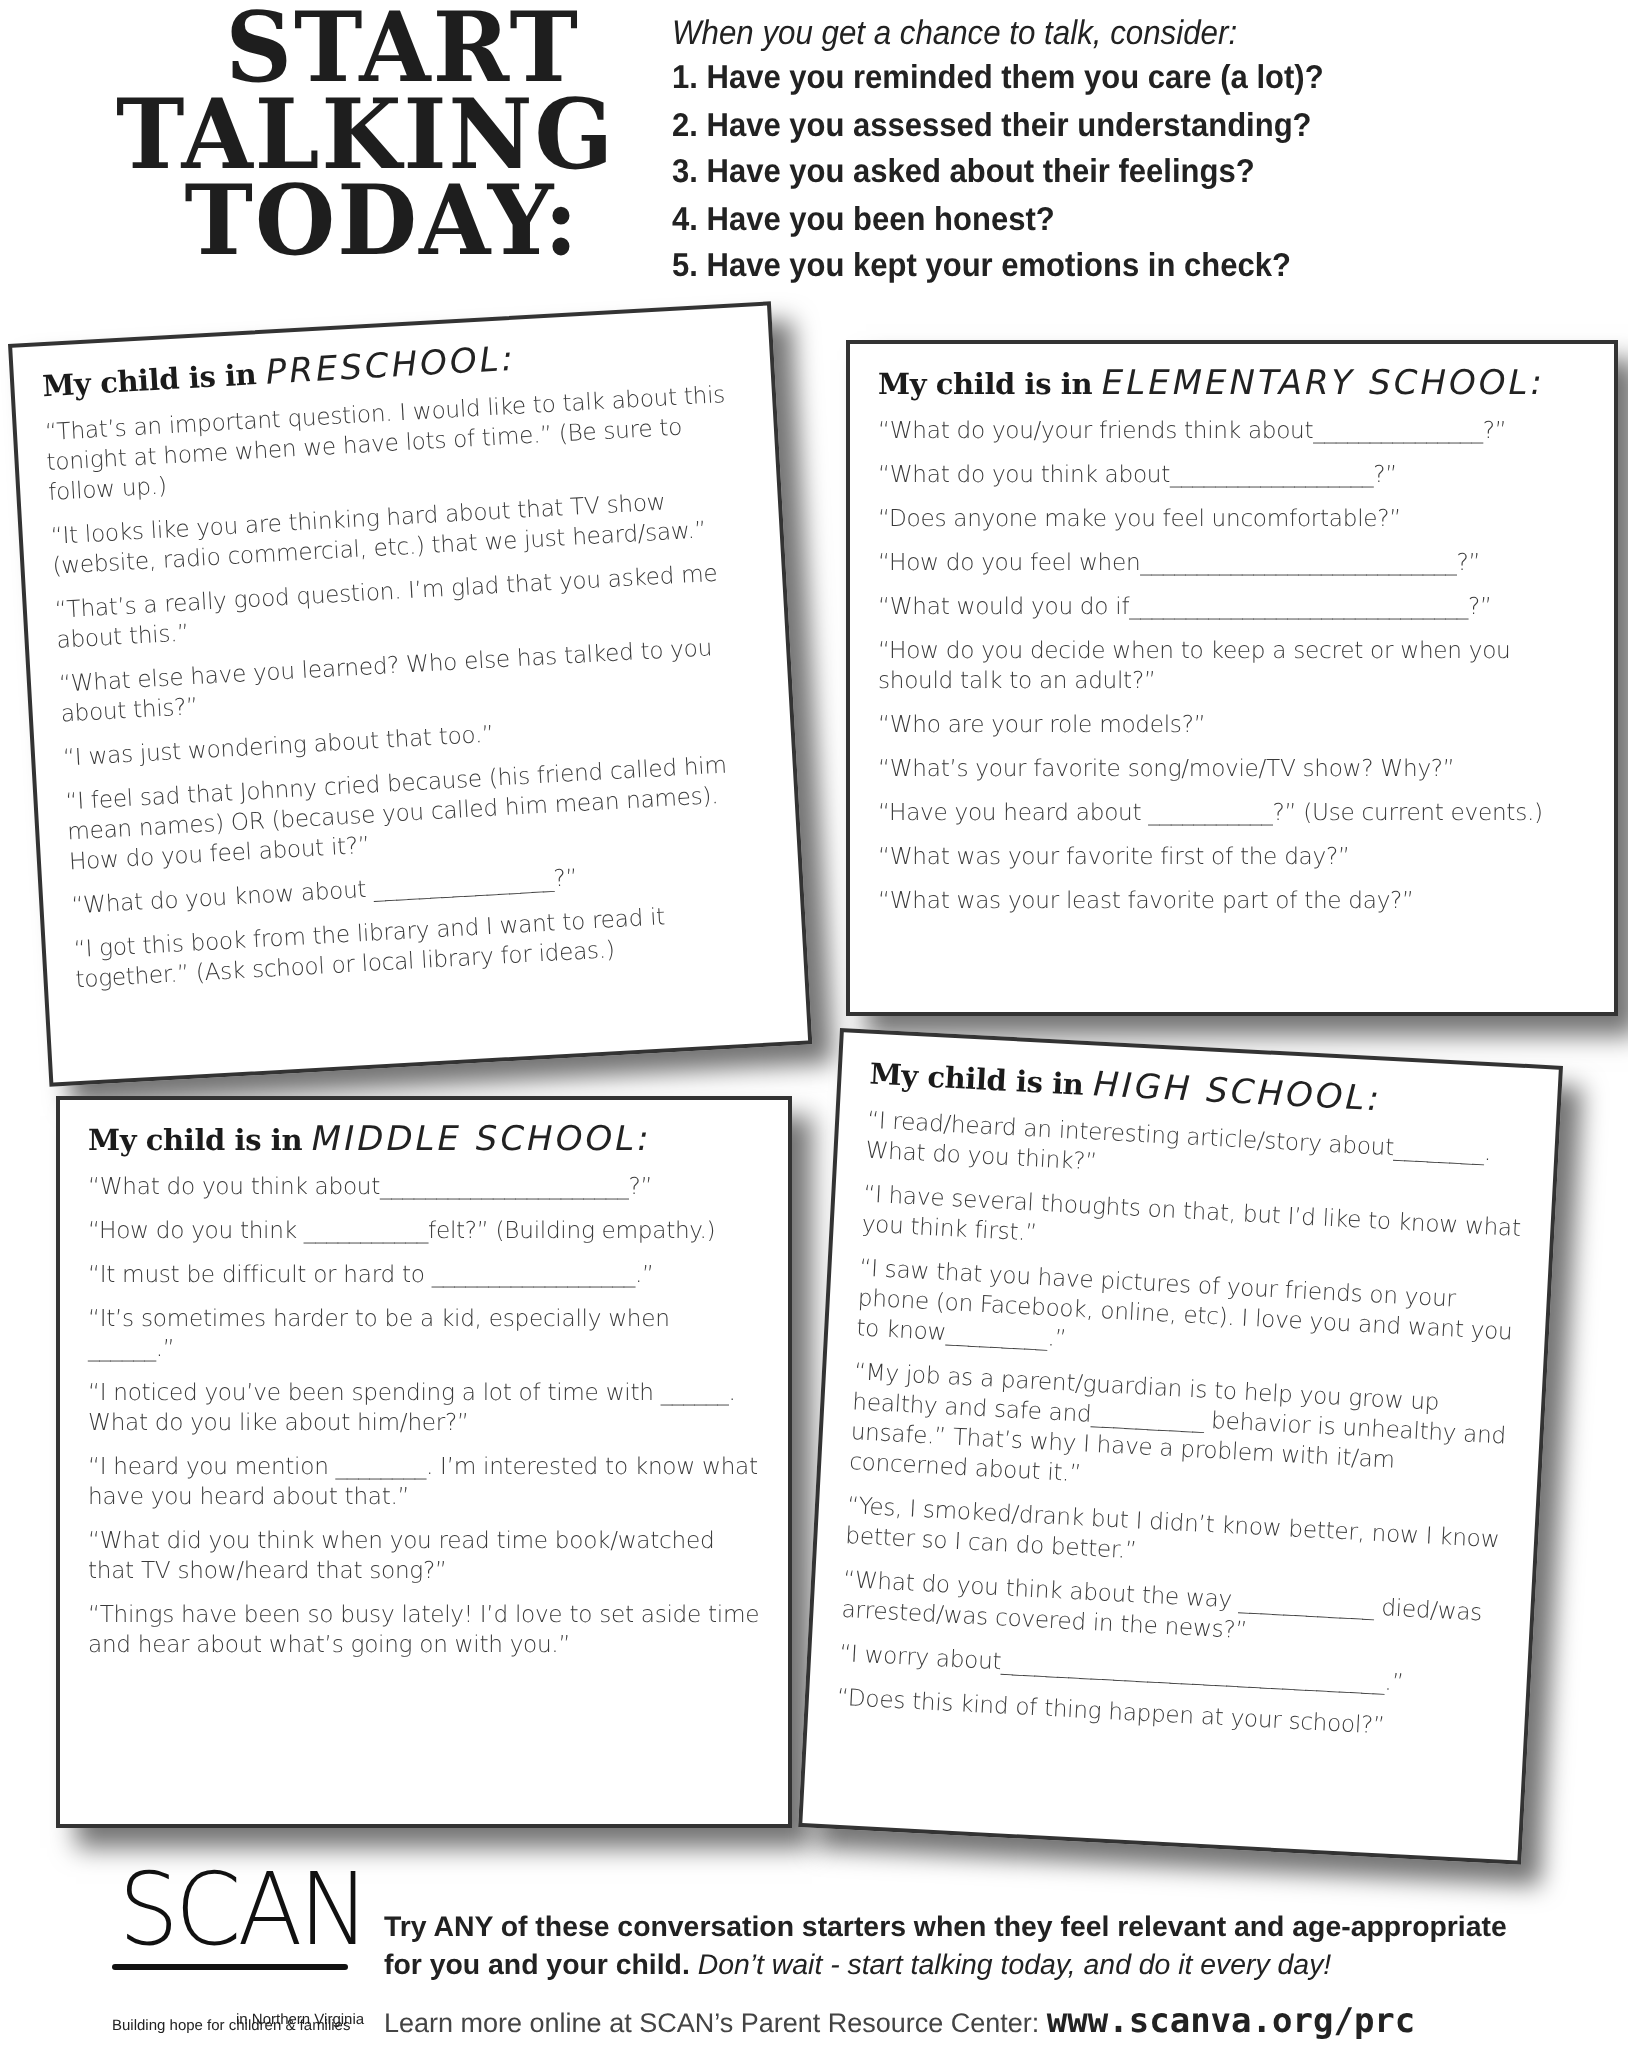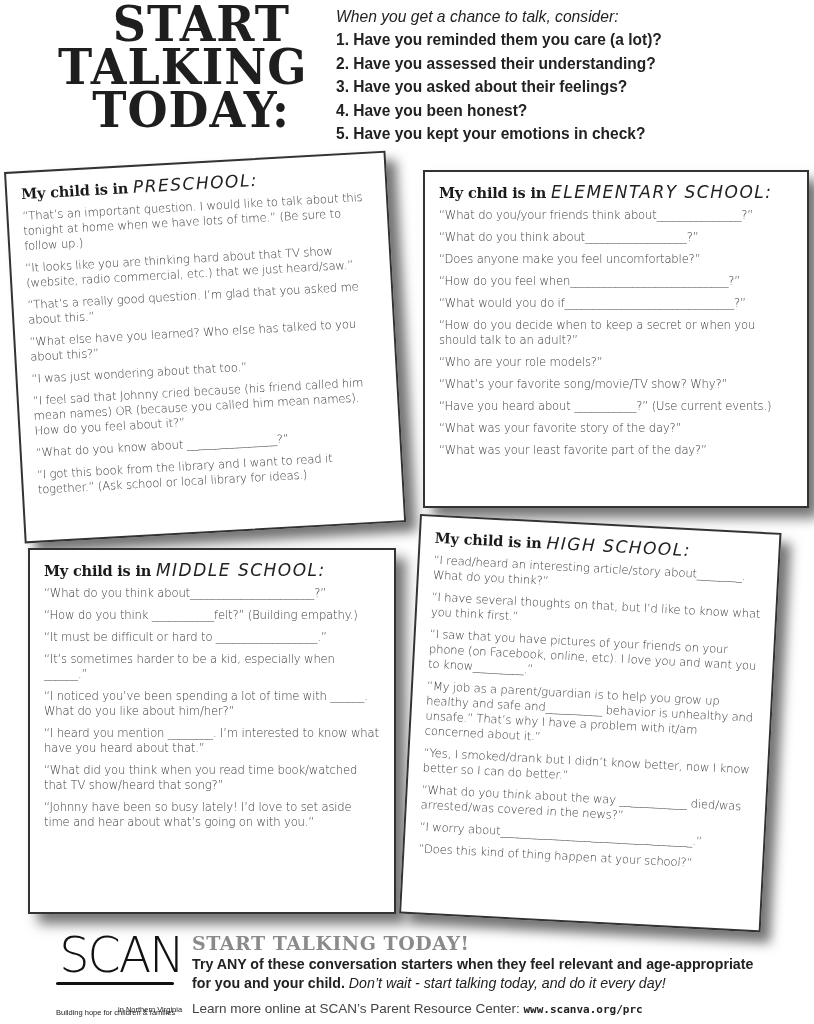--- a/index.html
+++ b/index.html
@@ -60,21 +60,21 @@
   }
   .footer-line1, .footer-line2 {
     position:absolute; left:192px; font-family:"Liberation Sans", sans-serif; font-weight:bold; font-size:14.2px; color:#222; white-space:nowrap;
   }
   .footer-line1 { top:28px; }
   .footer-line2 { top:47px; }
   .footer-line2 .ital { font-weight:normal; font-style:italic; }
   .footer-line3 {
     position:absolute; left:192px; top:73px; font-family:"Liberation Sans", sans-serif; font-size:13.5px; color:#444; white-space:nowrap;
   }
-  .footer-line3 .url { font-family:"DejaVu Sans Mono", monospace; font-weight:bold; font-size:11px; color:#222; }
+  .footer-line3 .url { font-family:"DejaVu Sans Mono", monospace; font-weight:bold; font-size:17px; color:#222; }
 </style>
 </head>
 <body>
 
 <div class="big-title">
   <div>START</div>
   <div>TALKING</div>
   <div>TODAY:</div>
 </div>
 
@@ -105,34 +105,34 @@
   <h2><span>My child is in </span><span class="grade">ELEMENTARY SCHOOL:</span></h2>
   <p>“What do you/your friends think about_______________?”</p>
   <p>“What do you think about__________________?”</p>
   <p>“Does anyone make you feel uncomfortable?”</p>
   <p>“How do you feel when____________________________?”</p>
   <p>“What would you do if______________________________?”</p>
   <p>“How do you decide when to keep a secret or when you should talk to an adult?”</p>
   <p>“Who are your role models?”</p>
   <p>“What’s your favorite song/movie/TV show?  Why?”</p>
   <p>“Have you heard about ___________?” (Use current events.)</p>
-  <p>“What was your favorite story of the day?”</p>
+  <p>“What was your favorite first of the day?”</p>
   <p>“What was your least favorite part of the day?”</p>
 </div>
 
 <div class="card card-mid">
   <h2><span>My child is in </span><span class="grade">MIDDLE SCHOOL:</span></h2>
   <p>“What do you think about______________________?”</p>
   <p>“How do you think ___________felt?” (Building empathy.)</p>
   <p>“It must be difficult or hard to __________________.”</p>
   <p>“It’s sometimes harder to be a kid, especially when ______.”</p>
   <p>“I noticed you’ve been spending a lot of time with ______. What do you like about him/her?”</p>
   <p>“I heard you mention ________.  I’m interested to know what have you heard about that.”</p>
   <p>“What did you think when you read time book/watched that TV show/heard that song?”</p>
-  <p>“Johnny have been so busy lately! I’d love to set aside time and hear about what’s going on with you.”</p>
+  <p>“Things have been so busy lately! I’d love to set aside time and hear about what’s going on with you.”</p>
 </div>
 
 <div class="card card-high">
   <h2><span>My child is in </span><span class="grade">HIGH SCHOOL:</span></h2>
   <p>“I read/heard an interesting article/story about________. What do you think?”</p>
   <p>“I have several thoughts on that, but I’d like to know what you think first.”</p>
   <p>“I saw that you have pictures of your friends on your phone (on Facebook, online, etc). I love you and want you to know_________.”</p>
   <p>“My job as a parent/guardian is to help you grow up healthy and safe and__________ behavior is unhealthy and unsafe.” That’s why I have a problem with it/am concerned about it.”</p>
   <p>“Yes, I smoked/drank but I didn’t know better, now I know better so I can do better.”</p>
   <p>“What do you think about the way ____________ died/was arrested/was covered in the news?”</p>
@@ -140,17 +140,16 @@
   <p>“Does this kind of thing happen at your school?”</p>
 </div>
 
 <div class="footer">
   <div class="scan-logo">
     <div class="scan-word">SCAN</div>
     <div class="scan-underline"></div>
     <div class="scan-tag1">Building hope for children &amp; families</div>
     <div class="scan-tag2">in Northern Virginia</div>
   </div>
-  <div class="footer-title">START TALKING TODAY!</div>
   <div class="footer-line1">Try ANY of these conversation starters when they feel relevant and age-appropriate</div>
   <div class="footer-line2"><span>for you and your child.  </span><span class="ital">Don’t wait - start talking today, and do it every day!</span></div>
   <div class="footer-line3"><span>Learn more online at SCAN’s Parent Resource Center: </span><span class="url">www.scanva.org/prc</span></div>
 </div>
 
 </body></html>

